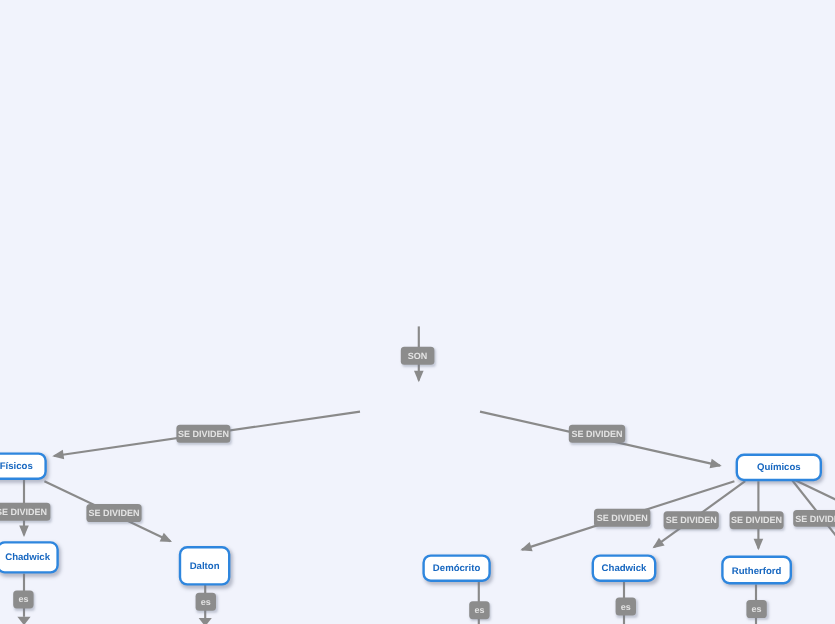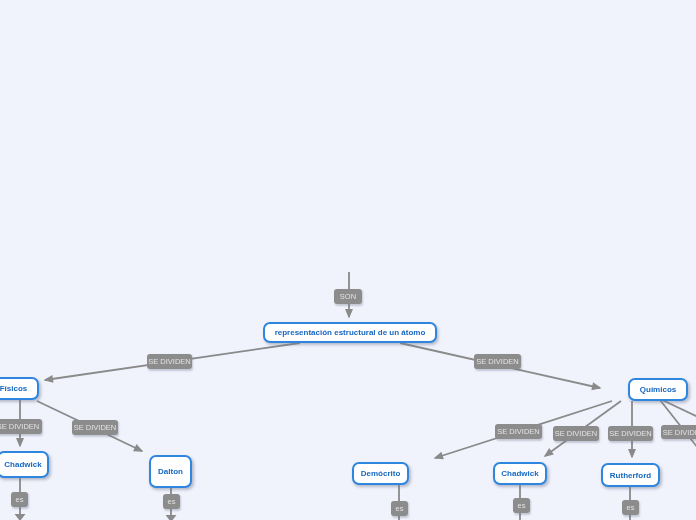--- a/index.html
+++ b/index.html
@@ -34,21 +34,21 @@
     white-space: nowrap;
     box-shadow: 1.5px 2px 3px rgba(110,118,140,0.45);
     z-index: 3;
   }
 
   .clabel {
     position: absolute;
     box-sizing: border-box;
     background: #8c8c8c;
     color: #e3e3e3;
-    font-weight: normal;
+    font-weight: bold;
     font-size: 7.5px;
     border-radius: 3px;
     display: flex;
     align-items: center;
     justify-content: center;
     white-space: nowrap;
     z-index: 2;
     box-shadow: 1px 1.5px 2px rgba(110,118,140,0.35);
   }
 </style>
@@ -106,25 +106,24 @@
 
   <div class="clabel" style="left:163px;top:494px;width:17px;height:15px">es</div>
 
   <div class="clabel" style="left:391px;top:501px;width:17px;height:15px">es</div>
 
   <div class="clabel" style="left:513px;top:498px;width:17px;height:15px">es</div>
 
   <div class="clabel" style="left:622px;top:500px;width:17px;height:15px">es</div>
 
 
-  <div class="node" style="left:263px;top:322px;width:174px;height:21px">representación estructural de un átomo</div>
 
   <div class="node" style="left:-12px;top:377px;width:51px;height:23px">Físicos</div>
 
-  <div class="node" style="left:628px;top:378px;width:60px;height:23px">Químicos</div>
+  <div class="node" style="left:613px;top:378px;width:72px;height:23px">Químicos</div>
 
   <div class="node" style="left:-3px;top:451px;width:52px;height:27px">Chadwick</div>
 
   <div class="node" style="left:149px;top:455px;width:43px;height:33px">Dalton</div>
 
   <div class="node" style="left:352px;top:462px;width:57px;height:23px">Demócrito</div>
 
   <div class="node" style="left:493px;top:462px;width:54px;height:23px">Chadwick</div>
 
   <div class="node" style="left:601px;top:463px;width:59px;height:24px">Rutherford</div>

